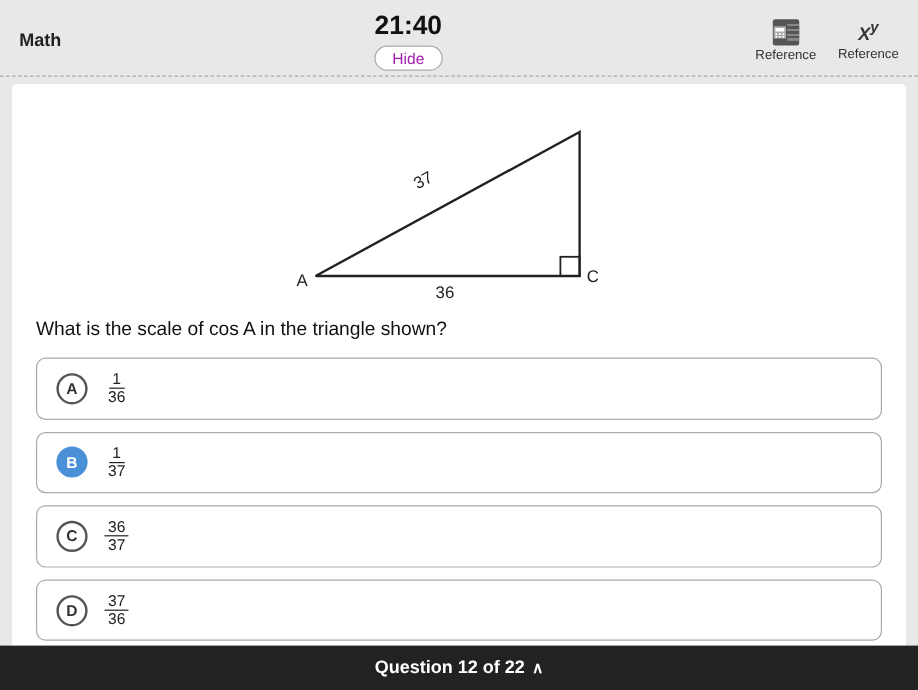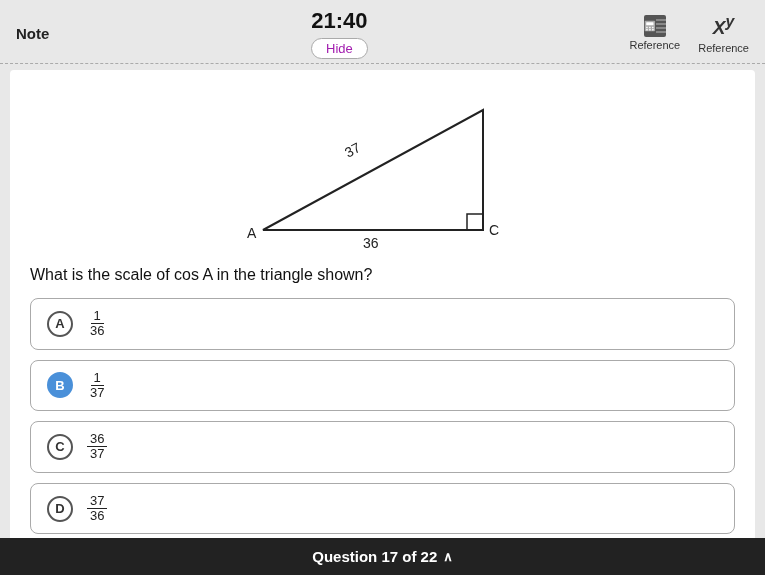--- a/index.html
+++ b/index.html
@@ -71,21 +71,21 @@
     .calc-icon::after {
       content: '';
       display: block;
       width: 14px;
       height: 14px;
       background: repeating-linear-gradient(
         #888 0px, #888 2px, #555 2px, #555 4px
       );
     }
     .ref-icon {
-      font-size: 19px;
+      font-size: 15px;
       font-weight: bold;
       font-style: italic;
       color: #333;
     }
 
     
     .divider {
       border: none;
       border-top: 1px dashed #aaa;
       margin: 0 0 6px 0;
@@ -194,21 +194,21 @@
       gap: 6px;
     }
     .bottom-bar-chevron {
       font-size: 13px;
     }
   </style>
 </head>
 <body>
 
 <div class="top-bar">
-  <div class="top-bar-left">Note</div>
+  <div class="top-bar-left">Math</div>
 
   <div class="top-bar-center">
     <div class="timer">21:40</div>
     <button class="hide-btn">Hide</button>
   </div>
 
   <div class="top-bar-right">
     <div class="tool-item">
       <div class="calc-icon">
         <svg width="16" height="16" viewBox="0 0 16 16" fill="none">
@@ -293,15 +293,15 @@
           <span class="num">37</span>
           <span class="den">36</span>
         </span>
       </span>
     </div>
 
   </div>
 </div>
 
 <div class="bottom-bar">
-  <span>Question 17 of 22</span>
+  <span>Question 12 of 22</span>
   <span class="bottom-bar-chevron">∧</span>
 </div>
 
 </body></html>

